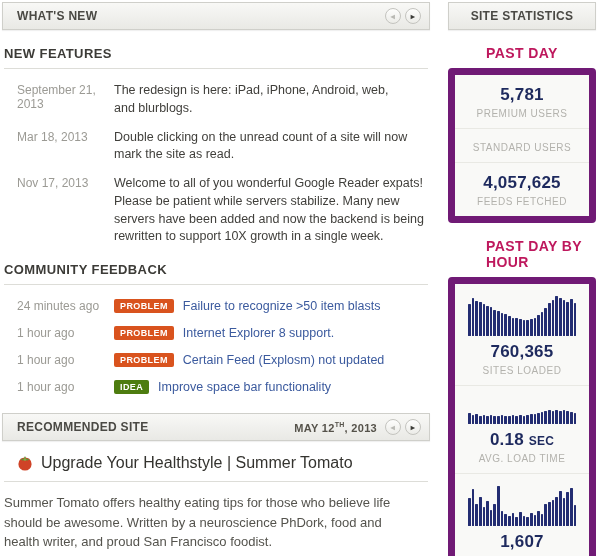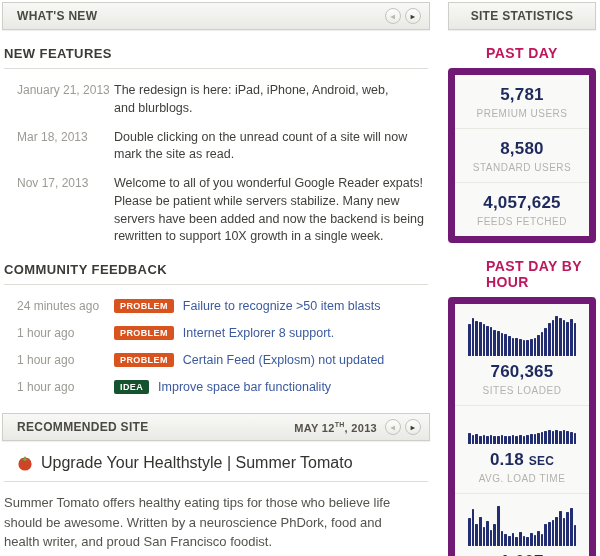--- a/index.html
+++ b/index.html
@@ -50,21 +50,21 @@
 
   
   .feedback { padding:14px 2px 0 15px; }
   .feedback-row { display:flex; align-items:center; margin-bottom:13px; }
   .feedback-time { width:97px; flex:none; font-size:12px; color:#9b9a94; }
   .badge {
     font-size:9px; font-weight:bold; color:#fff; letter-spacing:0.4px;
     padding:2px 6px 2px; border-radius:2px; margin-right:9px;
   }
   .badge.problem { background:#d9531e; }
-  .badge.idea { background:#14532d; }
+  .badge.idea { background:#4d7c0f; }
   .feedback-link { font-size:12.5px; color:#3b5a9e; text-decoration:none; cursor:pointer; }
 
   
   .rec-bar { margin-top:19px; }
   .site-title-row {
     margin:13px 2px 0 2px; padding:0 0 9px 13px;
     border-bottom:1px solid #ddddd8;
     display:flex; align-items:center;
   }
   .favicon { width:16px; height:16px; margin-right:8px; flex:none; }
@@ -108,21 +108,21 @@
         <span class="arrow-btn">
             <span>▸</span>
           </span>
       </span>
     </div>
 
     <h3 class="sec-head">NEW FEATURES</h3>
 
     <div class="entries">
       <div class="entry">
-        <div class="entry-date">January 21, 2013</div>
+        <div class="entry-date">September 21, 2013</div>
         <div class="entry-text" style="width:290px">The redesign is here: iPad, iPhone, Android, web, and blurblogs.</div>
       </div>
       <div class="entry">
         <div class="entry-date">Mar 18, 2013</div>
         <div class="entry-text">Double clicking on the unread count of a site will now mark the site as read.</div>
       </div>
       <div class="entry">
         <div class="entry-date">Nov 17, 2013</div>
         <div class="entry-text">Welcome to all of you wonderful Google Reader expats! Please be patient while servers stabilize. Many new servers have been added and now the backend is being rewritten to support 10X growth in a single week.</div>
       </div>
@@ -187,21 +187,20 @@
     </div>
 
     <div class="side-label">PAST DAY</div>
 
     <div class="stat-box">
       <div class="stat-cell">
         <div class="stat-value">5,781</div>
         <div class="stat-label">PREMIUM USERS</div>
       </div>
       <div class="stat-cell">
-        <div class="stat-value">8,580</div>
         <div class="stat-label">STANDARD USERS</div>
       </div>
       <div class="stat-cell">
         <div class="stat-value">4,057,625</div>
         <div class="stat-label">FEEDS FETCHED</div>
       </div>
     </div>
 
     <div class="side-label">PAST DAY BY HOUR</div>
 

